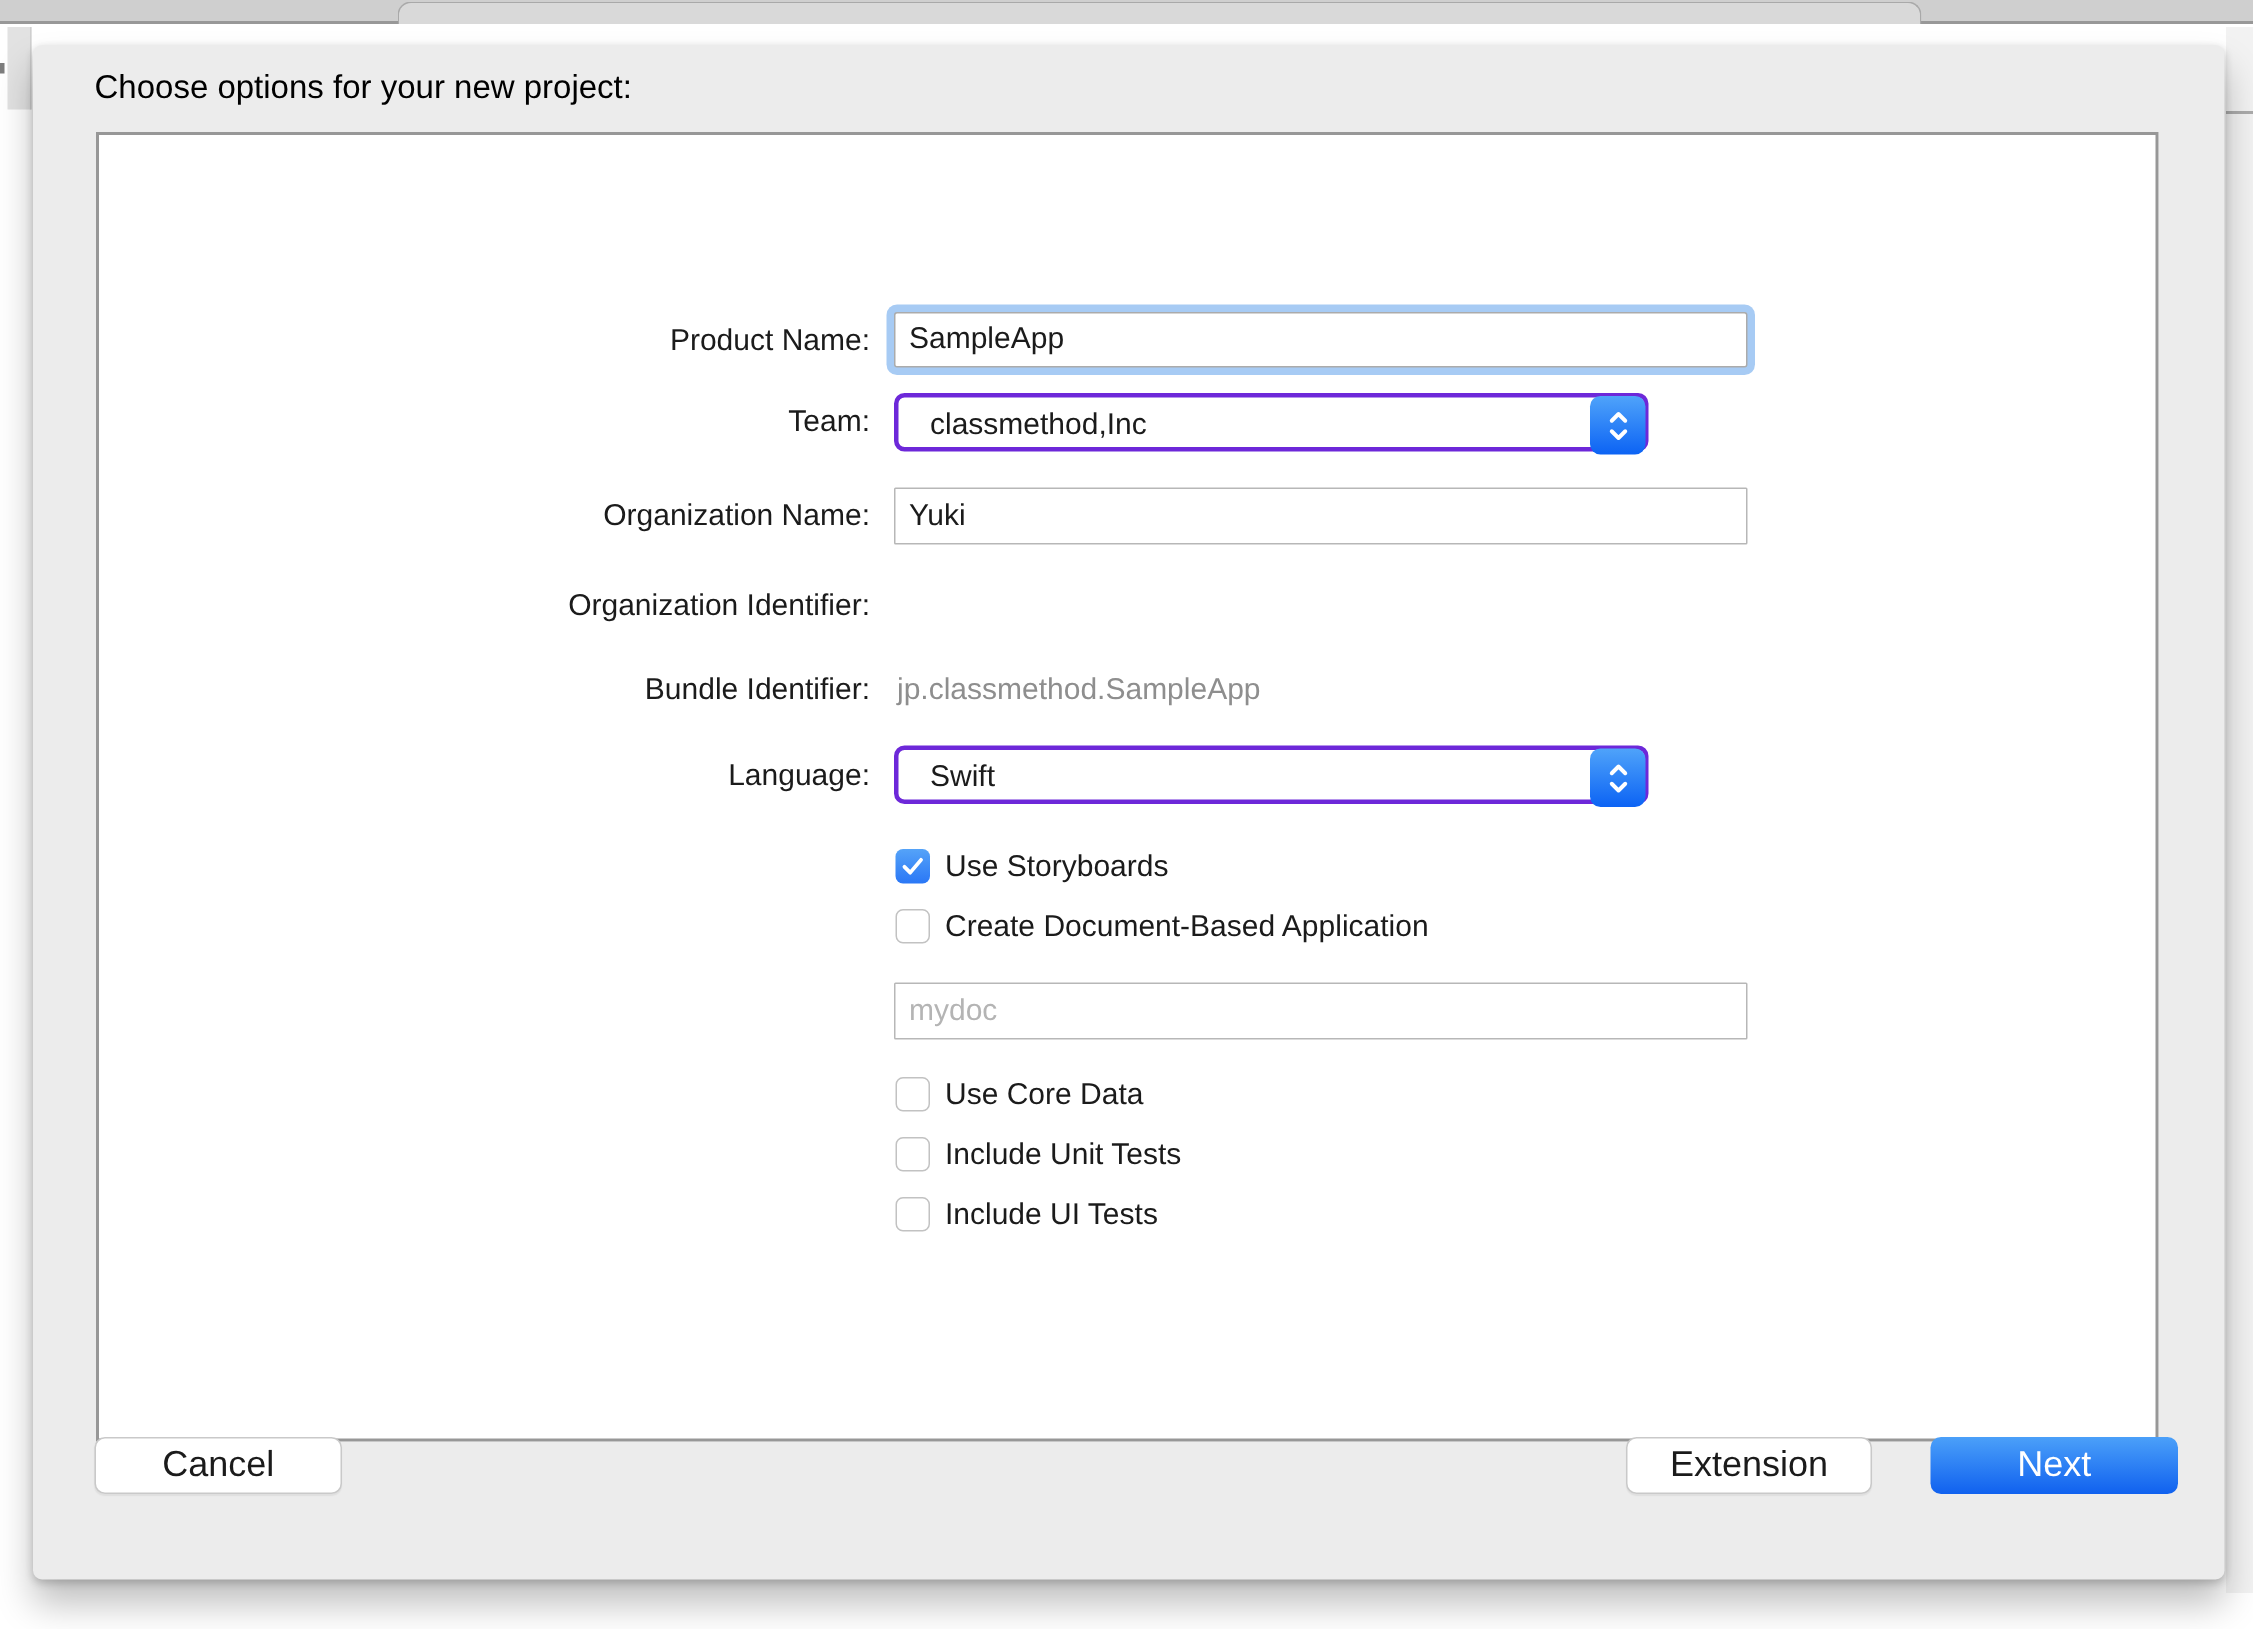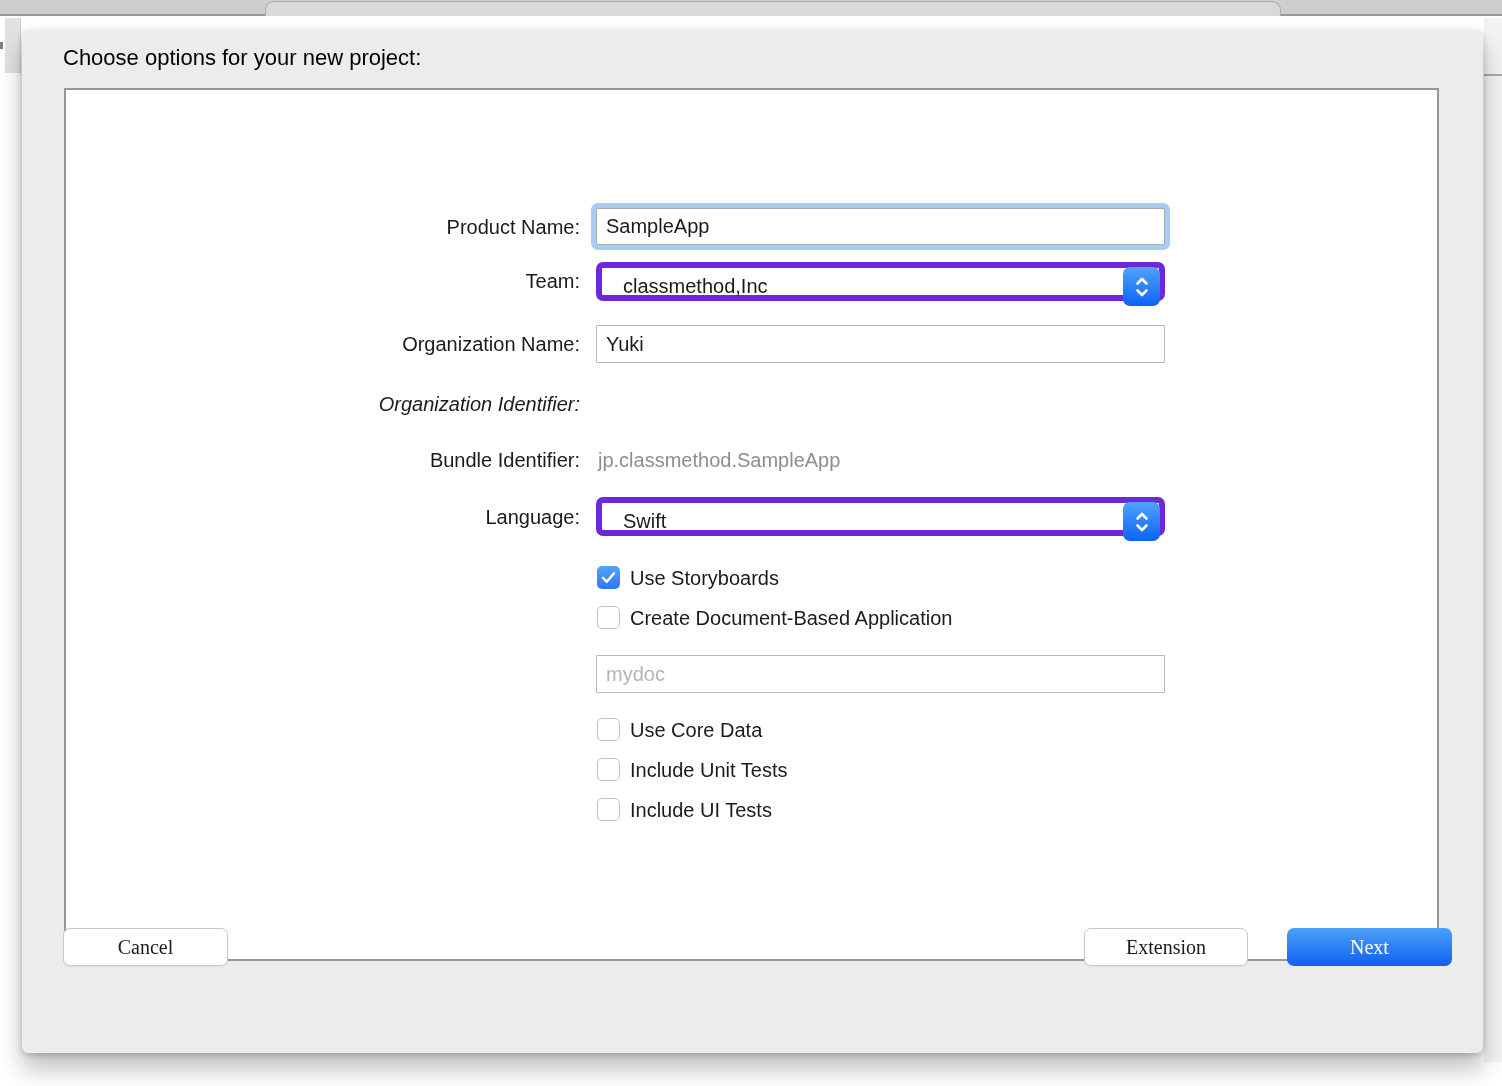--- a/index.html
+++ b/index.html
@@ -71,22 +71,22 @@
     position:absolute; left:569px; top:173px; width:579px; height:47px;
     background:#a7cbf4; border-radius:7px;
   }
   .focus-ring .text-field {
     left:5px; top:5px; width:569px; height:37px;
     border:1px solid #ababab; border-radius:2px;
   }
 
   
   .popup {
-    position:absolute; left:574px; width:569px; height:39px;
-    background:#fff; border:6px solid #6d28d9; border-radius:7px;
+    position:absolute; left:574px; width:503px; height:39px;
+    background:#fff; border:3px solid #6d28d9; border-radius:7px;
     cursor:default;
   }
   .popup-value {
     position:absolute; left:21px; top:0; height:37px; line-height:37px;
     font-size:20px; color:#1b1b1b;
   }
   .popup-stepper {
     position:absolute; right:-1px; top:-1px; width:37px; height:39px;
     background:linear-gradient(#4fa3fa, #0c63f4);
     border-radius:7px; display:flex; align-items:center; justify-content:center;
@@ -111,22 +111,22 @@
     border:none;
   }
   .checkbox.checked .check-icon { display:block; }
   .check-label {
     position:absolute; left:33px; top:0; height:24px; line-height:25px;
     font-size:20px; color:#1b1b1b; white-space:nowrap;
   }
 
   
   .btn {
-    position:absolute; top:898px; height:38px; border-radius:7px;
-    font-family:Liberation Serif, serif; font-size:20px;
+    position:absolute; top:928px; height:38px; border-radius:7px;
+    font-family:Liberation Sans, sans-serif; font-size:24px;
     display:flex; align-items:center; justify-content:center;
     cursor:default; border:none;
   }
   .btn-plain {
     background:#ffffff; border:1px solid #c9c9c9; color:#1b1b1b;
     box-shadow:0 1px 1px rgba(0,0,0,.06);
   }
   .btn-primary {
     background:linear-gradient(#4ba0f9, #1061ef); color:#ffffff;margin-left:12px;
   }
@@ -163,21 +163,21 @@
       <svg width="16" height="26" viewBox="0 0 16 26">
         <path d="M3.5 9.5 L8 5 L12.5 9.5" fill="none" stroke="#fff" stroke-width="2.6" stroke-linecap="round" stroke-linejoin="round"></path>
         <path d="M3.5 16.5 L8 21 L12.5 16.5" fill="none" stroke="#fff" stroke-width="2.6" stroke-linecap="round" stroke-linejoin="round"></path>
       </svg>
     </span>
   </div>
 
   <div class="row-label" style="top:301px;">Organization Name:</div>
   <input class="text-field" style="top: 295px;" type="text" value="Yuki">
 
-  <div class="row-label" style="top:361px;font-style:italic;">Organization Identifier:</div>
+  <div class="row-label" style="top:361px;">Organization Identifier:</div>
 
   <div class="row-label" style="top:417px;">Bundle Identifier:</div>
   <div class="static-value" style="top:417px;">jp.classmethod.SampleApp</div>
 
   <div class="row-label" style="top:474px;">Language:</div>
   <div class="popup" style="top:467px;">
     <span class="popup-value">Swift</span>
     <span class="popup-stepper">
       <svg width="16" height="26" viewBox="0 0 16 26">
         <path d="M3.5 9.5 L8 5 L12.5 9.5" fill="none" stroke="#fff" stroke-width="2.6" stroke-linecap="round" stroke-linejoin="round"></path>

